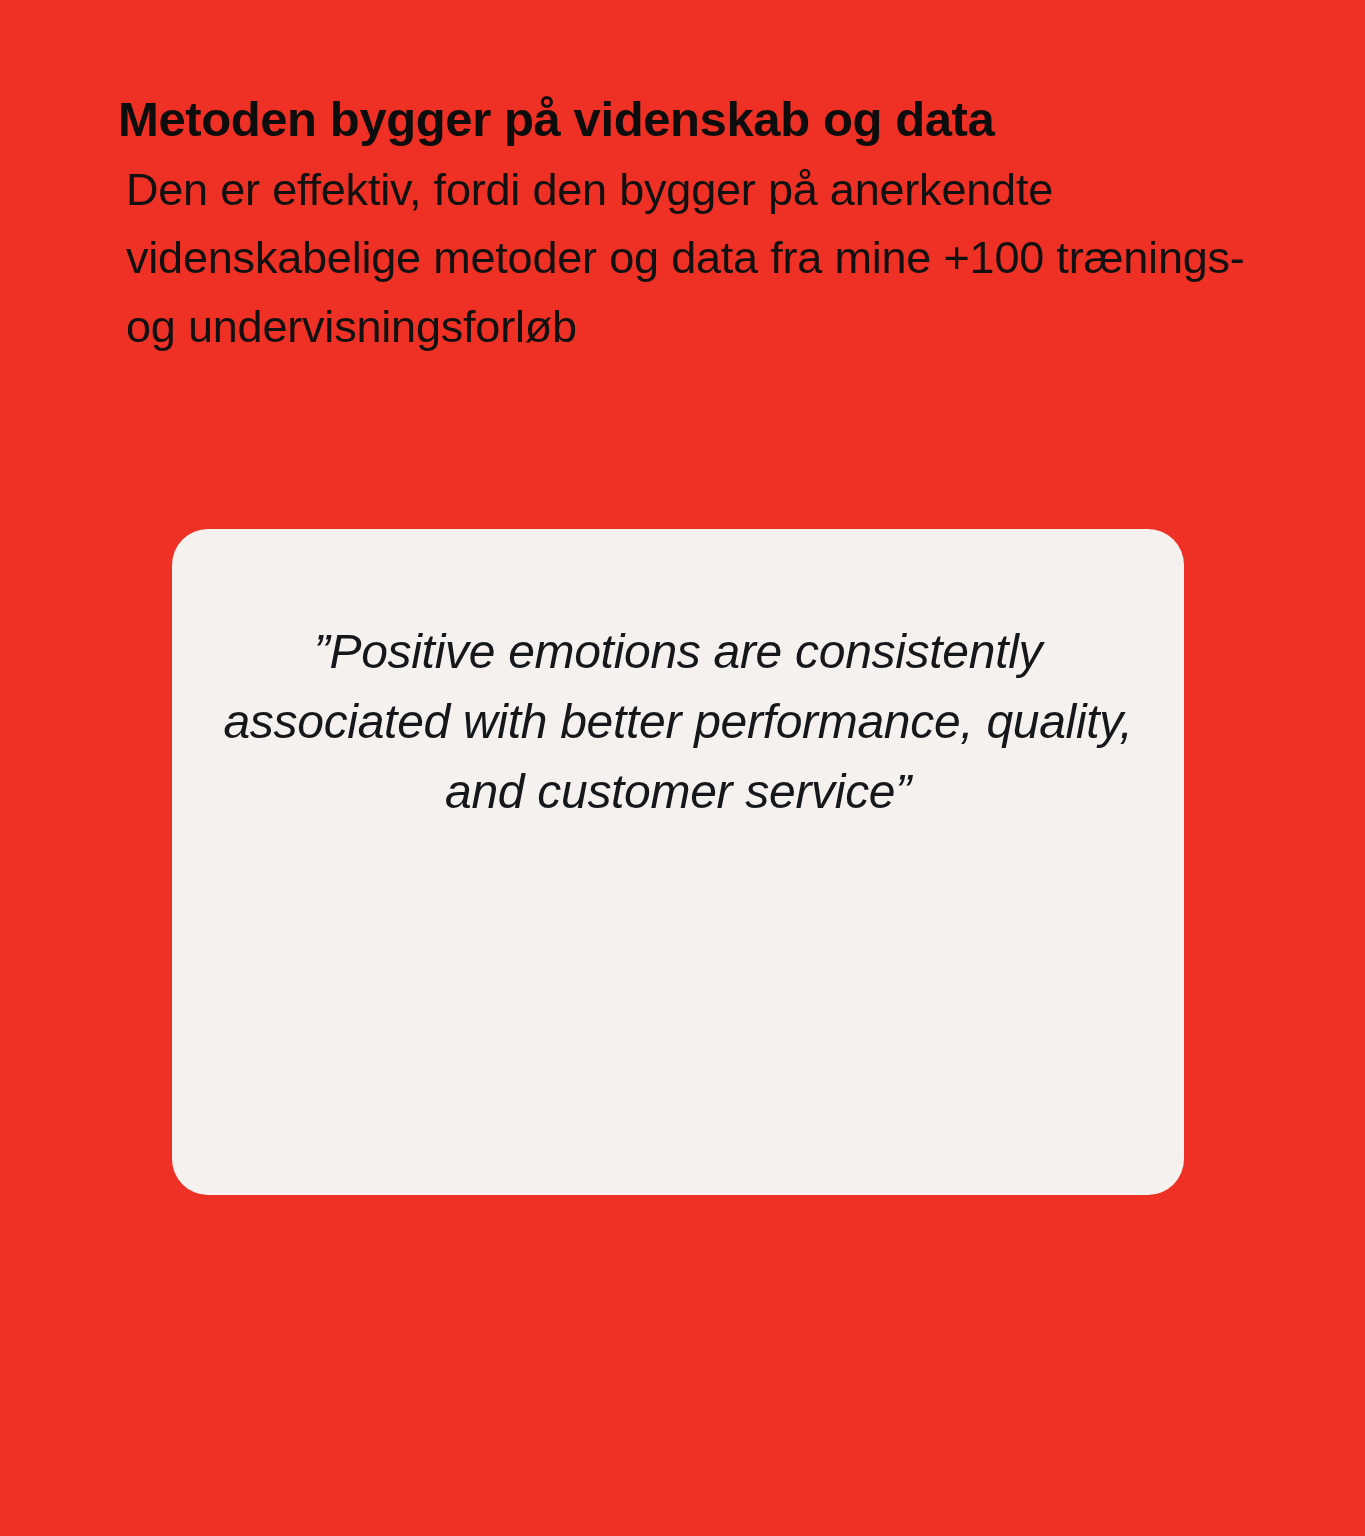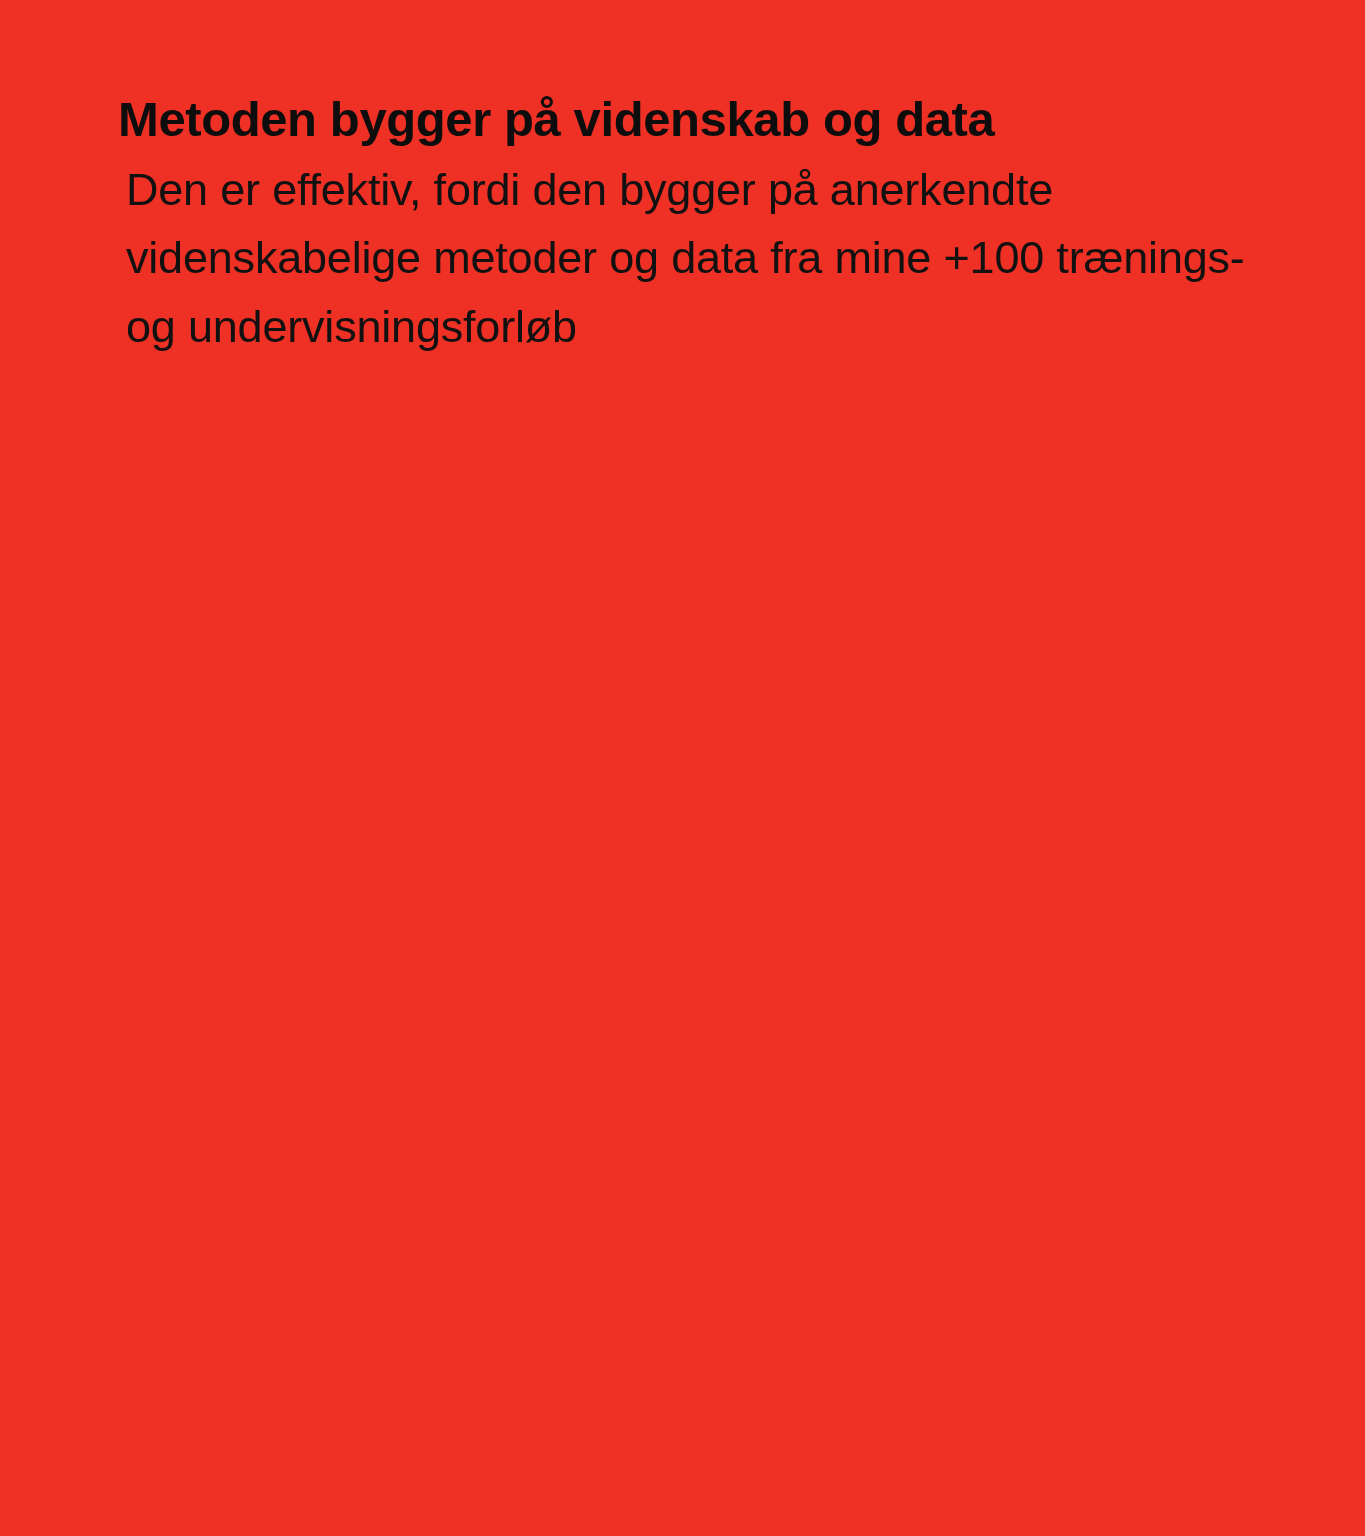--- a/index.html
+++ b/index.html
@@ -74,14 +74,19 @@
 </head>
 <body>
 
 <div class="page">
 
   <div class="heading-block">
     <h1 class="headline">Metoden bygger på videnskab og data</h1>
     <p class="subhead">Den er effektiv, fordi den bygger på anerkendte videnskabelige metoder og data fra mine +100 trænings- og undervisningsforløb</p>
   </div>
 
+  <div class="quote-card">
+
+    <div class="quote-text">”Positive emotions are consistently associated with better performance, quality, and customer service”</div>
+
+  </div>
 
 </div>
 
 </body></html>

